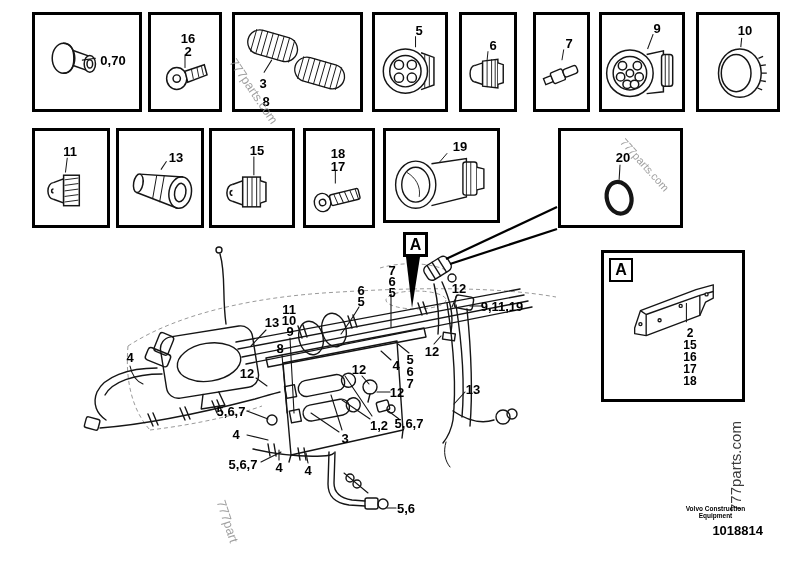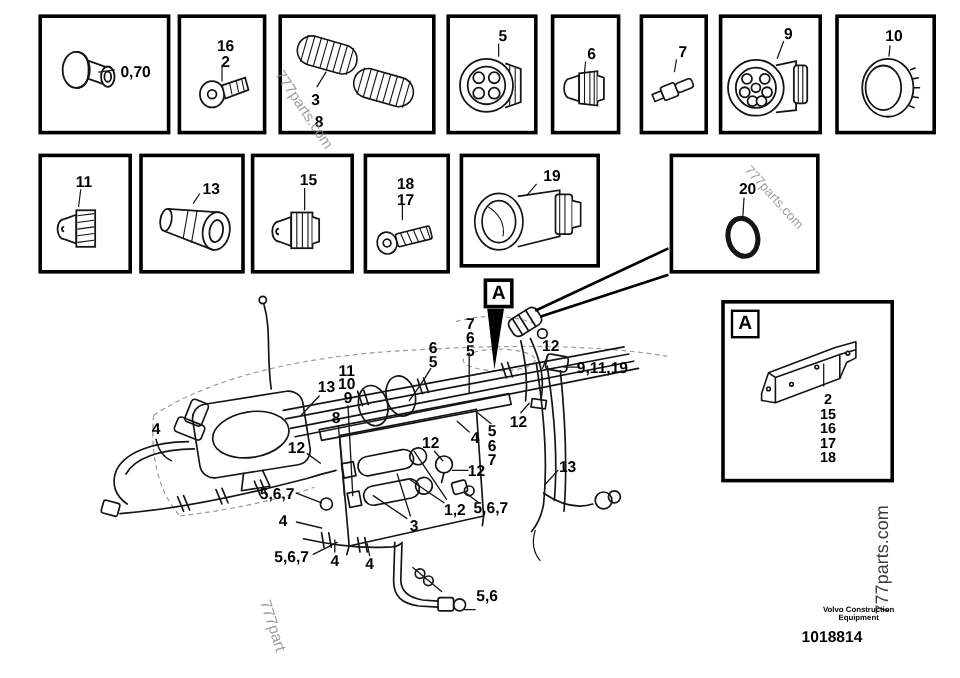--- a/index.html
+++ b/index.html
@@ -10,21 +10,21 @@
   .plabel{position:absolute;transform:translate(-50%,-50%);font-weight:bold;font-size:13px;
           color:#000;white-space:nowrap;z-index:3;}
   .callout{position:absolute;transform:translate(-50%,-50%);font-weight:bold;font-size:13px;
            color:#000;white-space:nowrap;z-index:6;}
   .abox{position:absolute;border:3px solid #000;background:#fff;box-sizing:border-box;
         display:flex;align-items:center;justify-content:center;font-weight:bold;z-index:6;}
   .wm{position:absolute;color:#8f8f8f;white-space:nowrap;z-index:7;opacity:.85;}
   #main-art{position:absolute;left:0;top:0;width:800px;height:565px;z-index:1;}
   #footer-brand{position:absolute;left:668px;top:505px;width:95px;text-align:center;
                 font-size:6.5px;font-weight:bold;line-height:7px;color:#000;z-index:4;}
-  #footer-number{position:absolute;left:668px;top:523px;width:95px;text-align:left;
+  #footer-number{position:absolute;left:668px;top:523px;width:95px;text-align:right;
                  font-size:13px;font-weight:bold;color:#000;z-index:4;}
   #site-vertical{position:absolute;left:727px;top:512px;transform:rotate(-90deg);
                  transform-origin:left top;font-size:15px;color:#3c3c3c;z-index:4;white-space:nowrap;}
 </style>
 </head>
 <body>
 
 <div id="stage">
 
   <svg id="main-art" viewBox="0 0 800 565">
@@ -414,21 +414,21 @@
   <div class="callout" style="left:410px;top:383px">7</div>
   <div class="callout" style="left:473px;top:389px">13</div>
   <div class="callout" style="left:231px;top:411px">5,6,7</div>
   <div class="callout" style="left:236px;top:434px">4</div>
   <div class="callout" style="left:243px;top:464px">5,6,7</div>
   <div class="callout" style="left:279px;top:467px">4</div>
   <div class="callout" style="left:308px;top:470px">4</div>
   <div class="callout" style="left:345px;top:438px">3</div>
   <div class="callout" style="left:379px;top:425px">1,2</div>
   <div class="callout" style="left:409px;top:423px">5,6,7</div>
-  <div class="callout" style="left:406px;top:496px">5,6</div>
+  <div class="callout" style="left:406px;top:508px">5,6</div>
 
   <div class="wm" style="left:238px;top:56px;transform:rotate(56deg);transform-origin:left top;font-size:12.5px">777parts.com</div>
   <div class="wm" style="left:228px;top:498px;transform:rotate(72deg);transform-origin:left top;font-size:13px">777part</div>
   <div id="site-vertical">777parts.com</div>
 
   <div id="footer-brand">
     <div>Volvo Construction</div>
     <div>Equipment</div>
   </div>
   <div id="footer-number">1018814</div>

